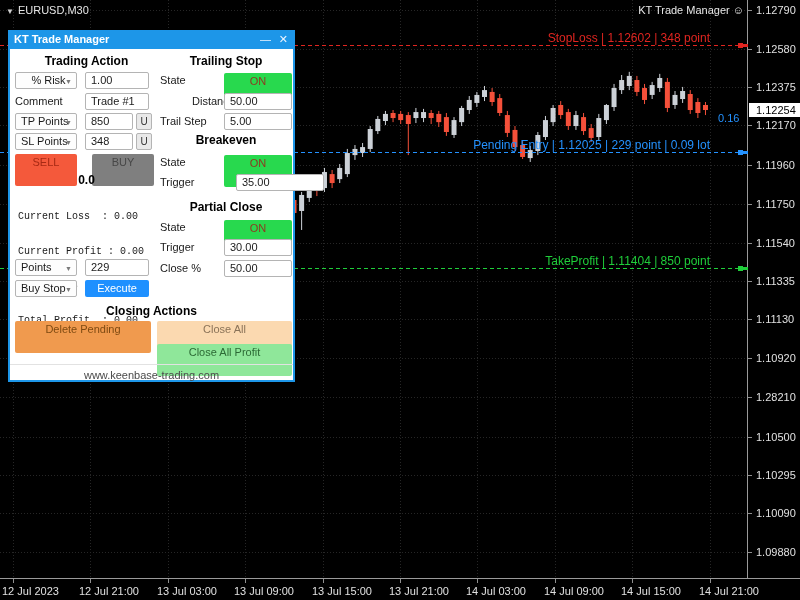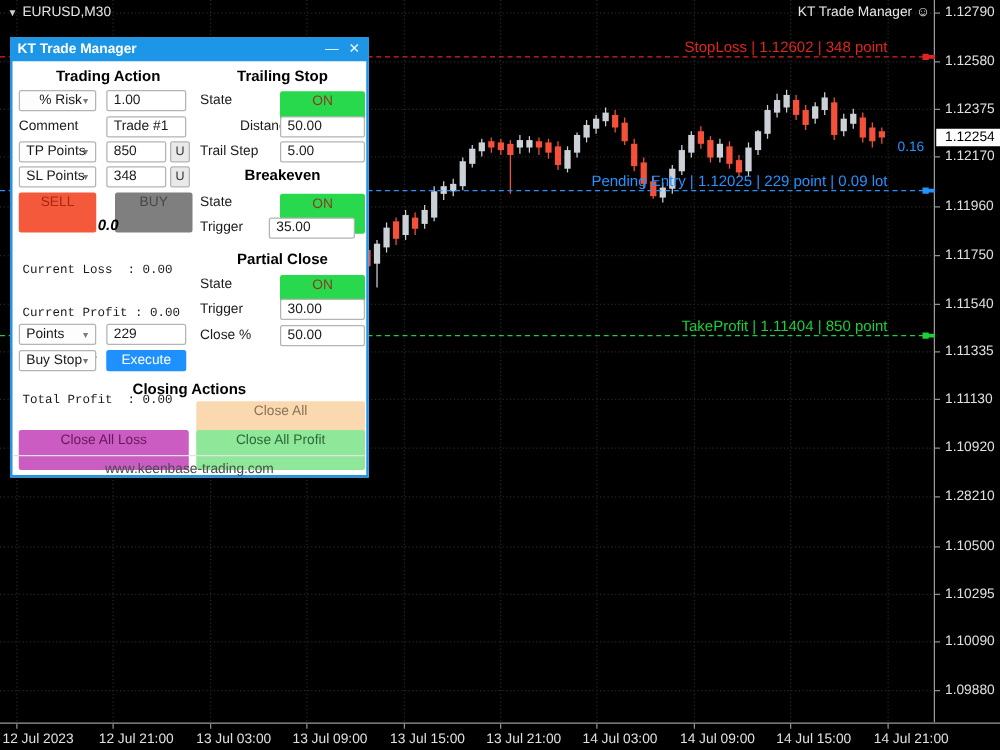--- a/index.html
+++ b/index.html
@@ -299,21 +299,21 @@
 
   <div class="drop" style="left:5px;top:101px;width:62px;">
     <span>SL Points</span><span class="arr">▼</span>
   </div>
   <div class="field" style="left:75px;top:101px;width:48px;">348</div>
   <div class="ubtn" style="left:126px;top:101px;">U</div>
 
   <div class="btn" style="left:5px;top:122px;width:62px;background:#f4593b;color:#a72914;">SELL</div>
   <div class="btn" style="left:82px;top:122px;width:62px;background:#7f7f7f;color:#474747;">BUY</div>
 
-  <div class="hdr" style="left:5px;top:141px;width:143px;font-size:12px;font-style:italic;">0.0</div>
+  <div class="hdr" style="left:5px;top:141px;width:143px;font-size:12px;">0.0</div>
 
   <div class="stats">
     <div>Current Loss  : 0.00</div>
     <div>Current Profit : 0.00</div>
     <div>Total Loss    : 0.00</div>
     <div>Total Profit  : 0.00</div>
   </div>
 
   <div class="drop" style="left:5px;top:227px;width:62px;">
     <span>Points</span><span class="arr">▼</span>
@@ -329,29 +329,29 @@
   <div class="btn" style="left:214px;top:41px;width:68px;background:#28d94e;color:#8d3a20;">ON</div>
   <div class="lbl" style="left:150px;top:61px;margin-left:32px;">Distance</div>
   <div class="field" style="left:214px;top:61px;width:68px;">50.00</div>
   <div class="lbl" style="left:150px;top:81px;">Trail Step</div>
   <div class="field" style="left:214px;top:81px;width:68px;">5.00</div>
 
   <div class="hdr" style="left:150px;top:101px;width:132px;">Breakeven</div>
   <div class="lbl" style="left:150px;top:122px;">State</div>
   <div class="btn" style="left:214px;top:123px;width:68px;background:#28d94e;color:#8d3a20;">ON</div>
   <div class="lbl" style="left:150px;top:142px;">Trigger</div>
-  <div class="field" style="left:205px;top:142px;width:69px;">35.00</div>
+  <div class="field" style="left:226px;top:142px;width:88px;">35.00</div>
 
   <div class="hdr" style="left:150px;top:168px;width:132px;">Partial Close</div>
   <div class="lbl" style="left:150px;top:187px;">State</div>
   <div class="btn" style="left:214px;top:188px;width:68px;background:#28d94e;color:#8d3a20;">ON</div>
   <div class="lbl" style="left:150px;top:207px;">Trigger</div>
   <div class="field" style="left:214px;top:207px;width:68px;">30.00</div>
   <div class="lbl" style="left:150px;top:228px;">Close %</div>
   <div class="field" style="left:214px;top:228px;width:68px;">50.00</div>
 
   <div class="hdr" style="left:0;top:272px;width:283px;">Closing Actions</div>
+  <div class="btn" style="left:5px;top:289px;width:136px;background:#f09a4e;color:#7e4a12;">Delete Pending</div>
   <div class="btn" style="left:147px;top:289px;width:135px;background:#fbd9b0;color:#8a7358;">Close All</div>
-  <div class="btn" style="left:5px;top:312px;width:136px;background:#cb5cc2;color:#66195f;">Close All Loss</div>
   <div class="btn" style="left:147px;top:312px;width:135px;background:#8fe79a;color:#2c6a35;">Close All Profit</div>
 
   <div id="kt-footer">www.keenbase-trading.com</div>
 </div>
 
 </body></html>

